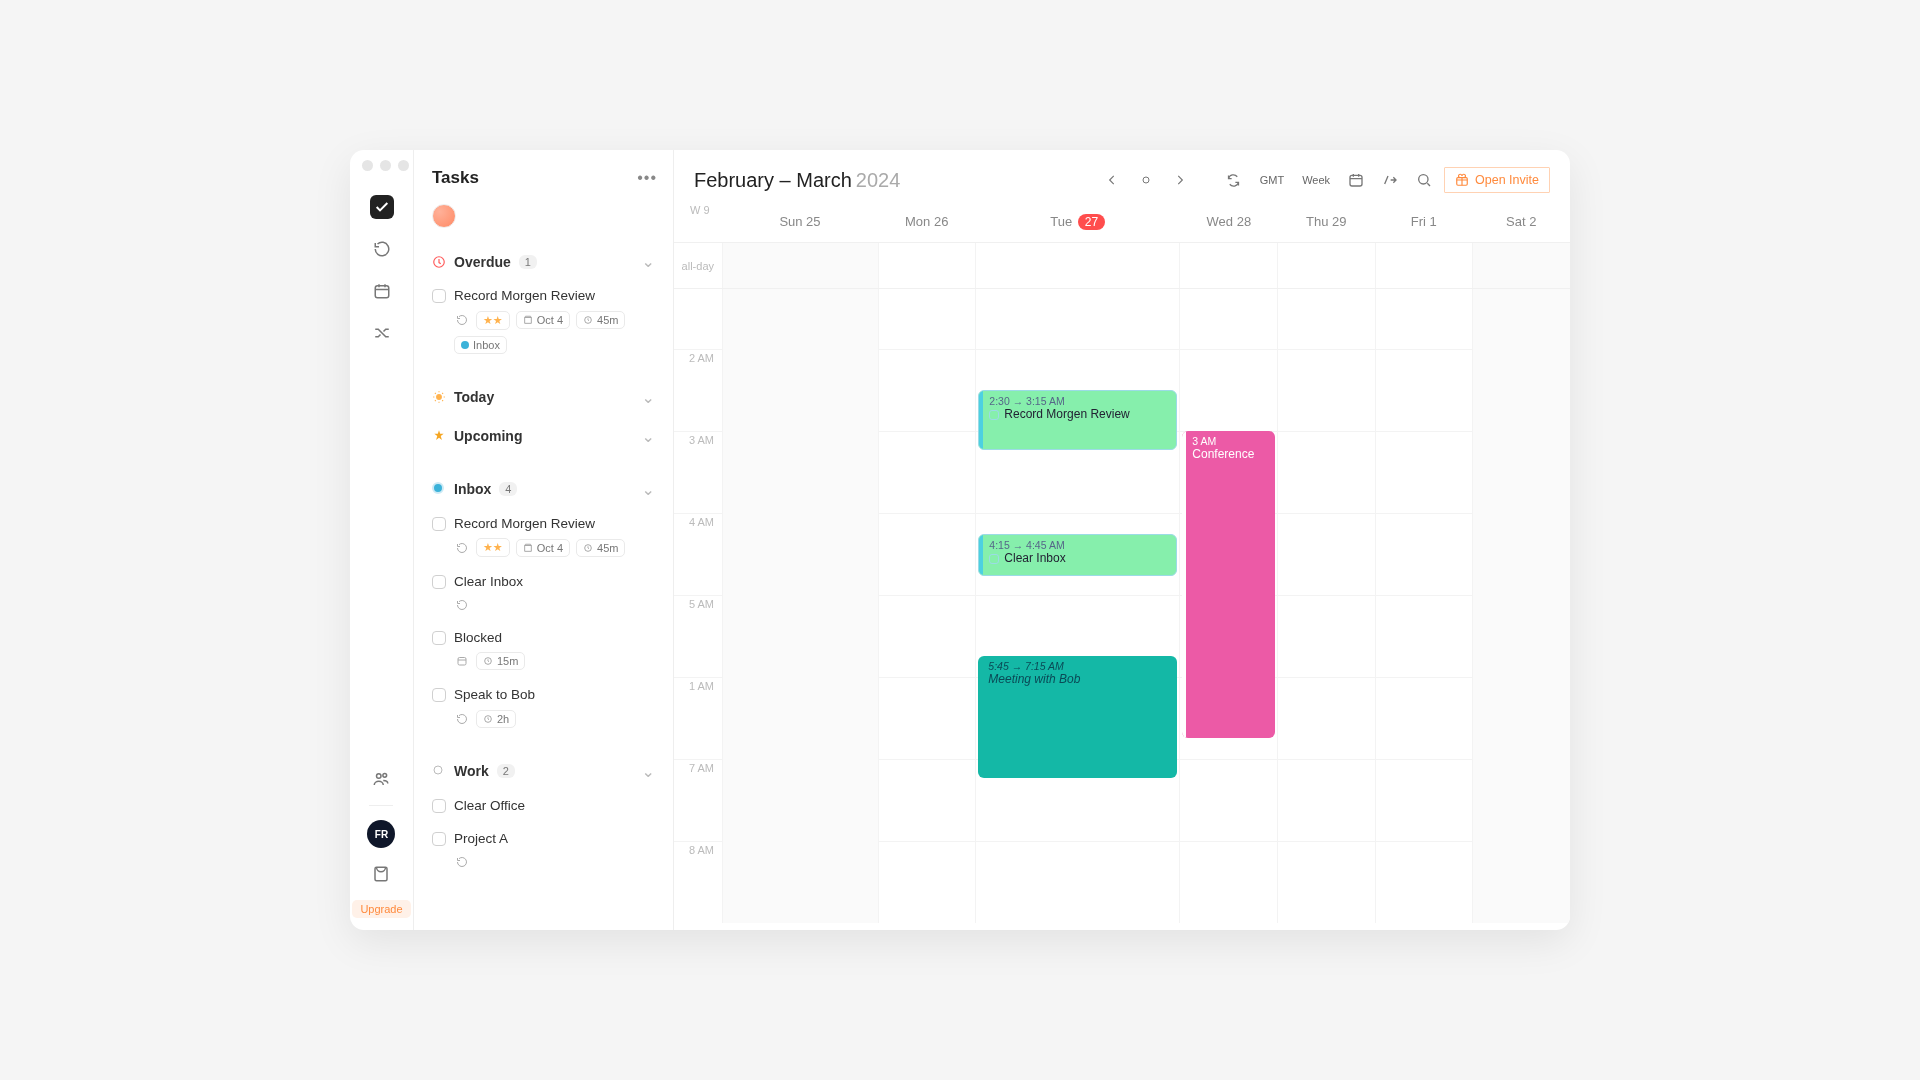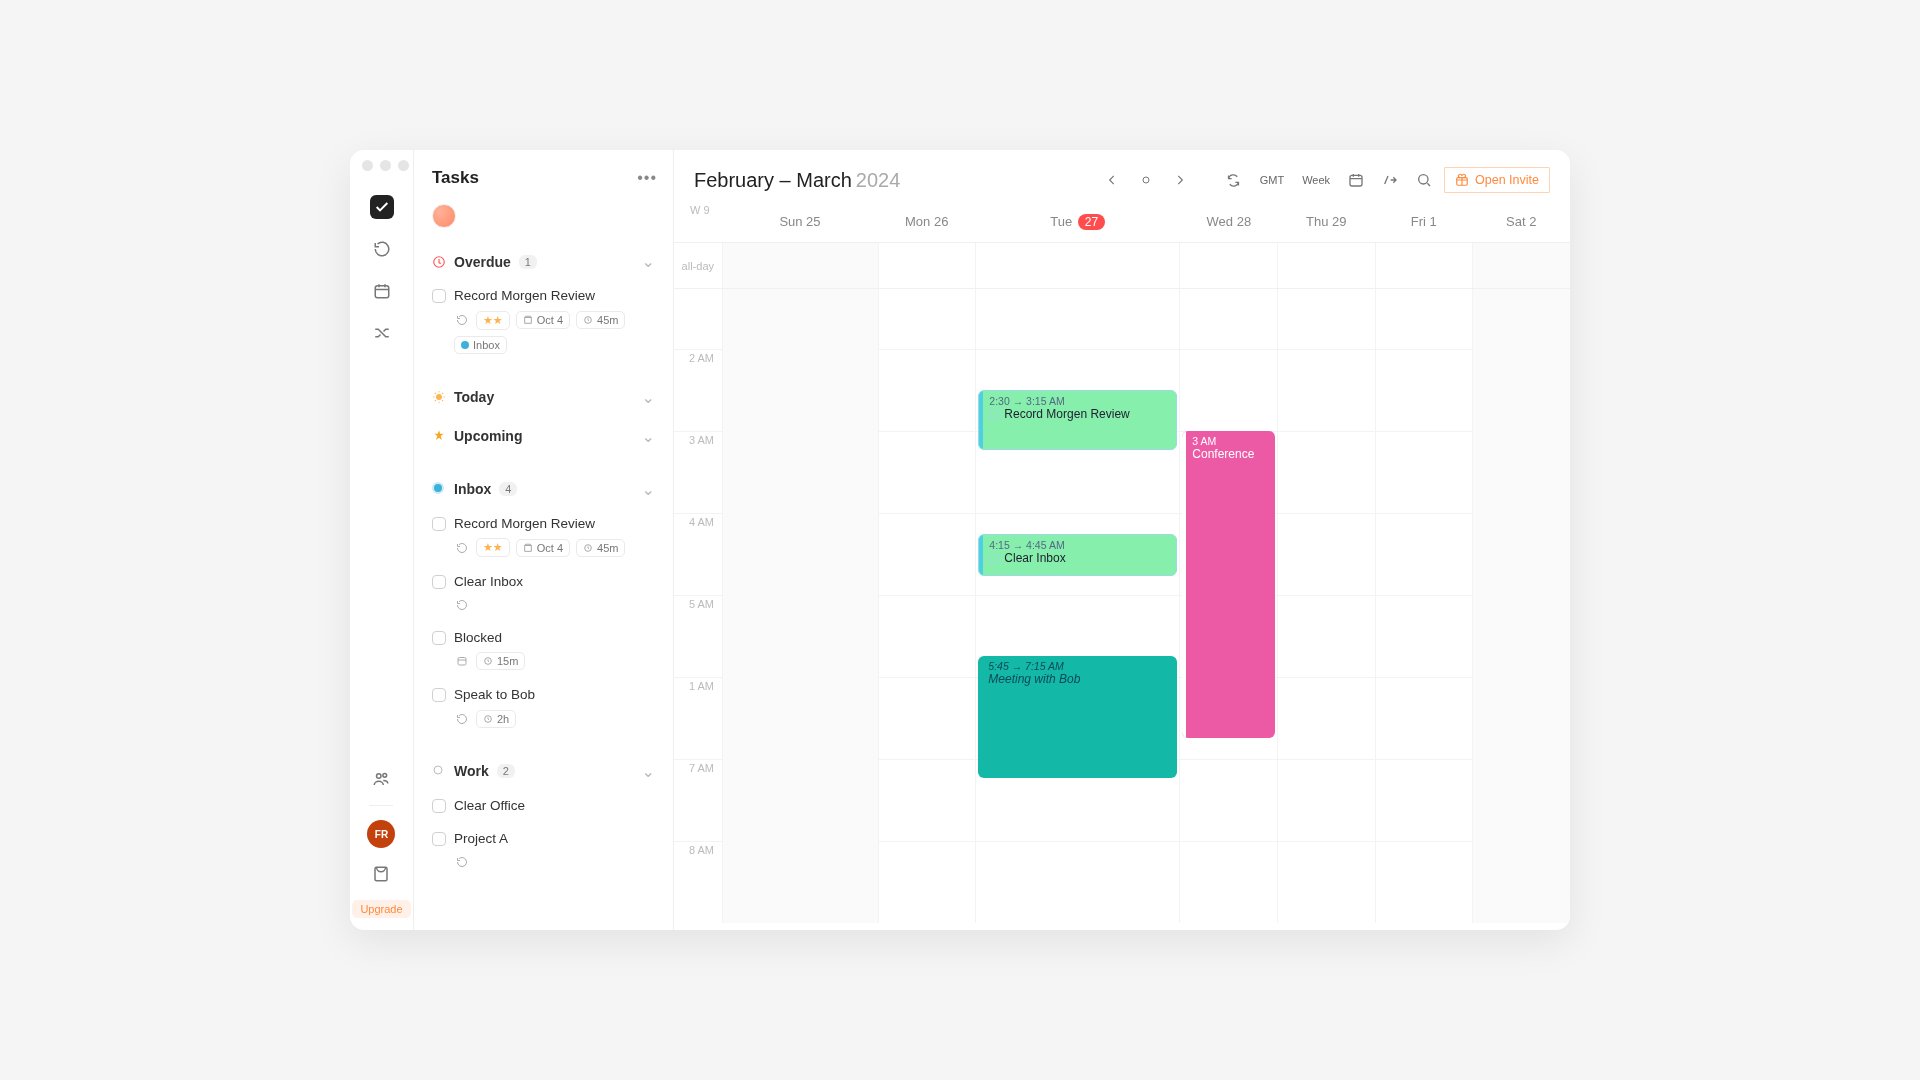--- a/index.html
+++ b/index.html
@@ -30,21 +30,21 @@
   align-items: center;
   padding-top: 10px;
   padding-bottom: 12px;
 }
 .traffic-lights { display:flex; gap:7px; margin-bottom: 24px; align-self: flex-start; margin-left: 12px;}
 .tl { width:11px; height:11px; border-radius:50%; background:#e5e5e5; }
 .rail-icons { display:flex; flex-direction:column; gap:18px; align-items:center; }
 .rail-icon { width:24px; height:24px; display:flex; align-items:center; justify-content:center; color:#777; cursor:pointer; border-radius:6px;}
 .rail-icon.active { background:#222; color:#fff; border-radius:6px;}
 .rail-bottom { margin-top:auto; display:flex; flex-direction:column; align-items:center; gap:14px;}
-.avatar-circle { width:28px; height:28px; border-radius:50%; background:#c2410c; color:#fff; font-size:10px; font-weight:600; display:flex; align-items:center; justify-content:center;}
+.avatar-circle { width:28px; height:28px; border-radius:50%; background:#0f172a; color:#fff; font-size:10px; font-weight:600; display:flex; align-items:center; justify-content:center;}
 .upgrade-pill { font-size:11px; color:#ff8a3d; background:#fff1e8; padding:3px 8px; border-radius:5px; cursor:pointer;}
 .hr-mini { width:24px; height:1px; background:#eee;}
 
 .tasks-panel { width:260px; border-right:1px solid #eee; display:flex; flex-direction:column; }
 .tasks-header { display:flex; align-items:center; justify-content:space-between; padding:18px 16px 12px 18px;}
 .tasks-header h2 { font-size:17px; font-weight:600; color:#222;}
 .more-dots { color:#888; font-size:16px; cursor:pointer; letter-spacing:1px;}
 .color-blob { margin:4px 0 14px 18px; width:24px; height:24px; border-radius:50%; background: radial-gradient(circle at 30% 30%, #ffb199, #ff8a65); border:1px solid #eee; cursor:pointer;}
 .task-scroll { overflow-y:auto; padding: 0 10px 28px 10px; flex:1;}
 .section-head { display:flex; align-items:center; gap:8px; padding:10px 8px; cursor:pointer;}

